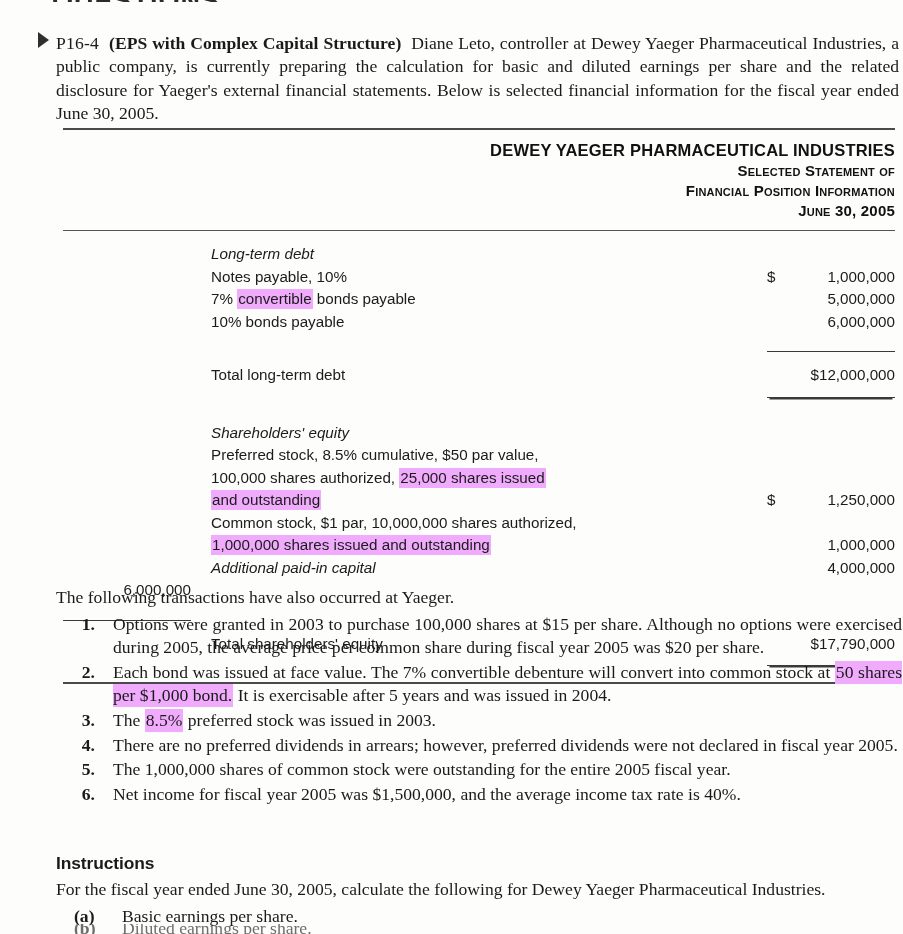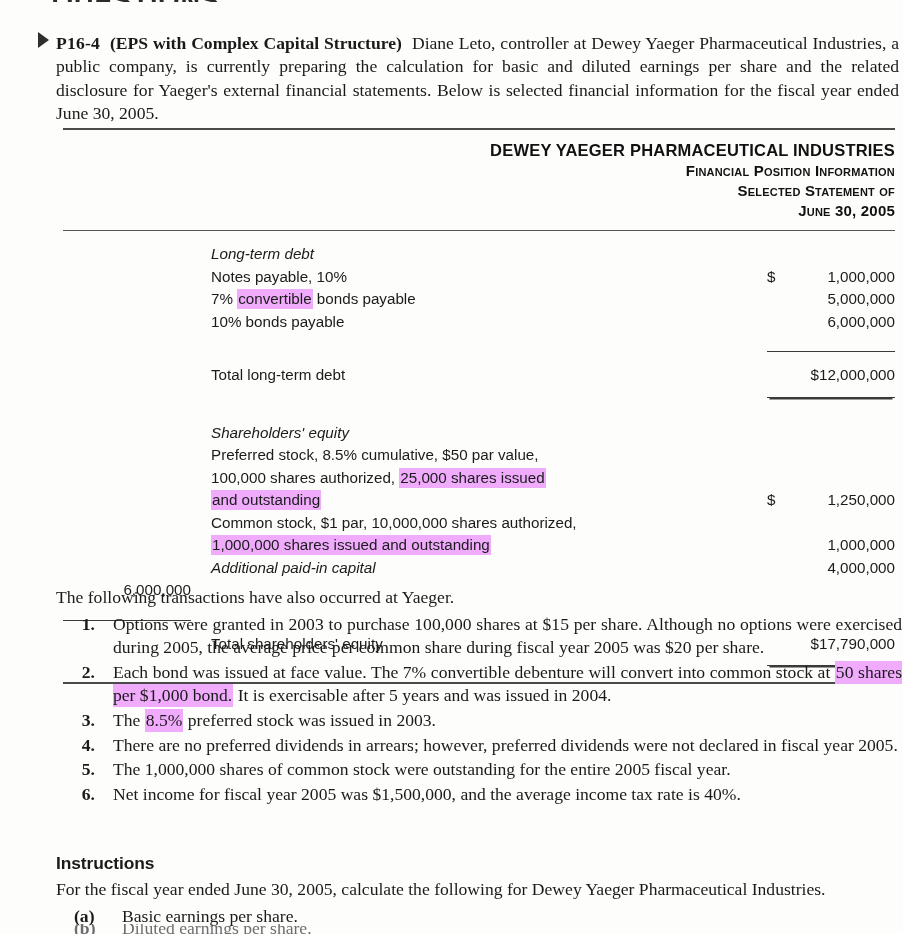--- a/index.html
+++ b/index.html
@@ -47,21 +47,21 @@
     border-top: 8px solid transparent;
     border-bottom: 8px solid transparent;
   }
   .problem-text {
     font-size: 17.6px;
     line-height: 23.6px;
     text-align: justify;
     text-justify: inter-word;
   }
   .problem-id {
-    font-weight: bold;
+    font-weight: normal;
     letter-spacing: 0.2px;
     margin-top: 13px;
   }
   .problem-title {
     font-weight: bold;
   }
   .sp-wide { display: inline-block; width: 10px; }
 
   
   .statement {
@@ -234,22 +234,22 @@
   <p class="problem-text">
     <span class="problem-id">P16-4</span><span class="sp-wide"></span><span class="problem-title">(EPS with Complex Capital Structure)</span><span class="sp-wide"></span><span>Diane Leto, controller at Dewey Yaeger Pharmaceutical Industries, a public company, is currently preparing the calculation for basic and diluted earnings per share and the related disclosure for Yaeger's external financial statements. Below is selected financial information for the fiscal year ended June 30, 2005.</span>
   </p>
 </div>
 
 <div class="statement">
   <div class="rule-heavy"></div>
 
   <div class="stmt-head">
     <div class="l1">DEWEY YAEGER PHARMACEUTICAL INDUSTRIES</div>
+    <div class="lsc">Selected Statement of</div>
     <div class="lsc">Financial Position Information</div>
-    <div class="lsc">Selected Statement of</div>
     <div class="lsc">June 30, 2005</div>
   </div>
 
   <div class="rule-medium"></div>
 
   <div class="stmt-body">
 
     <div class="srow">
       <div class="slabel labelpad ind0">Long-term debt</div>
       <div class="samt"></div>

